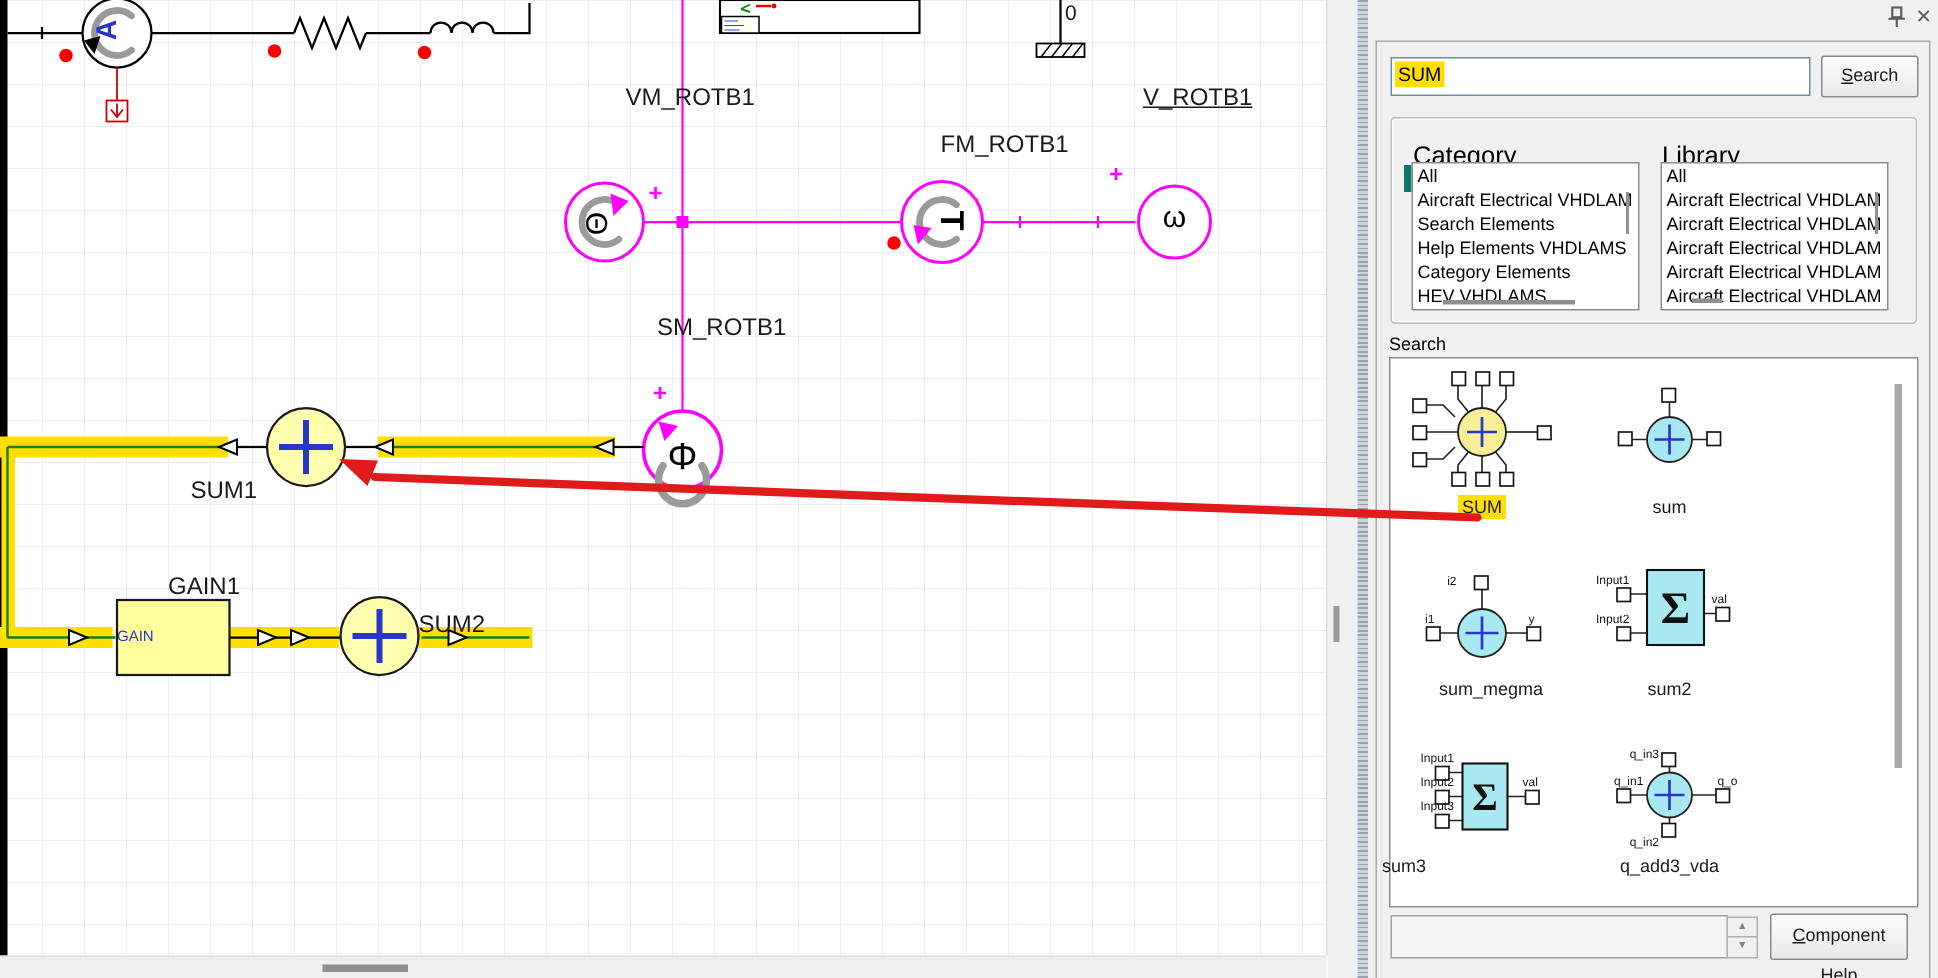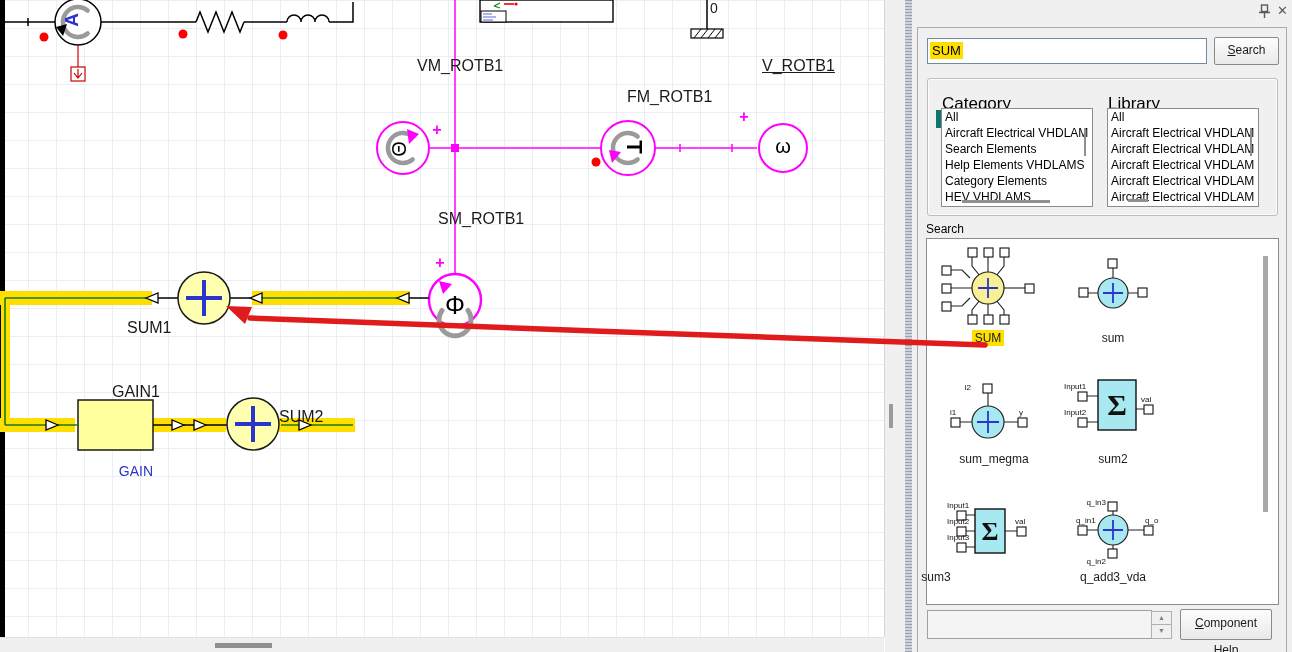--- a/index.html
+++ b/index.html
@@ -7,21 +7,21 @@
         font-family:"Liberation Sans", sans-serif;}
   .abs{position:absolute;}
   
   #canvas{left:0;top:0;width:884px;height:637px;background:#fff;
     background-image:linear-gradient(#ededf7 1px,transparent 1px),
                      linear-gradient(90deg,#ededf7 1px,transparent 1px);
     background-size:28px 28px;border-right:1px solid #d6d6d6;}
   .schlabel{font-size:16px;color:#1a1a1a;white-space:nowrap;z-index:6;}
   .symglyph{z-index:6;color:#000;transform:translate(-50%,-50%);}
   .plusmark{z-index:6;color:#ff00ff;font-weight:bold;font-size:16px;transform:translate(-50%,-50%);}
-  .gainText{color:#2a35cc;font-size:14px;text-align:right;z-index:6;margin-top:46px;}
+  .gainText{color:#2a35cc;font-size:10px;text-align:left;z-index:6;}
   #hscroll-track{left:0;top:637px;width:884px;height:15px;background:#efefef;border-top:1px solid #e0e0e0;}
   #hscroll-thumb{left:215px;top:643px;width:57px;height:5px;background:#8f8f8f;}
   #gutter{left:885px;top:0;width:20px;height:652px;background:#f0f0f0;}
   #splitter{left:889px;top:404px;width:4px;height:24px;background:#9a9a9a;}
   #grip{left:905px;top:0;width:7px;height:652px;
     background:repeating-linear-gradient(0deg,#99a0ae 0 1px,#cfd3da 1px 3px);}
   
   #panel{left:912px;top:0;width:380px;height:652px;background:#f0f0f0;font-size:12px;color:#1a1a1a;}
   #titlebar{left:912px;top:0;width:380px;height:23px;
     background:linear-gradient(#fbfbfb,#d7d7d7);border-bottom:1px solid #b2b2b2;}

